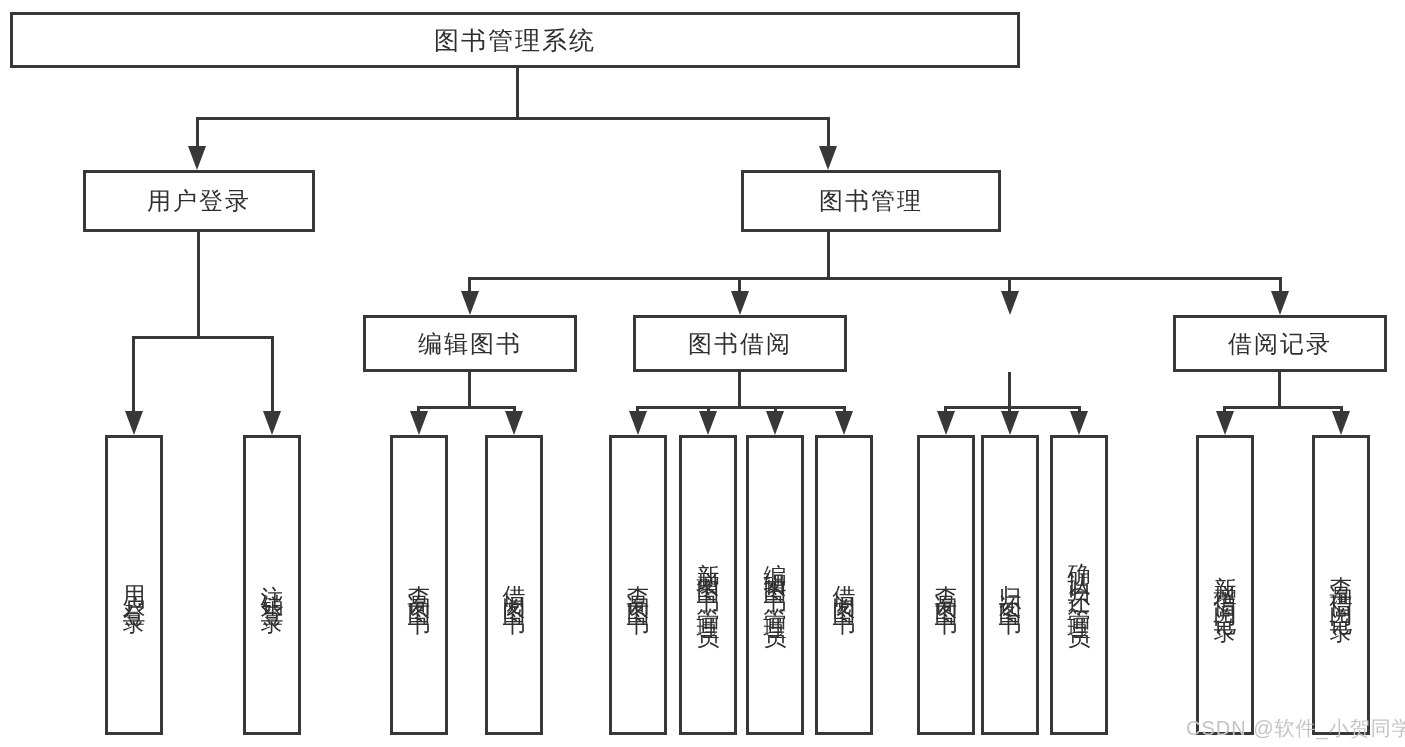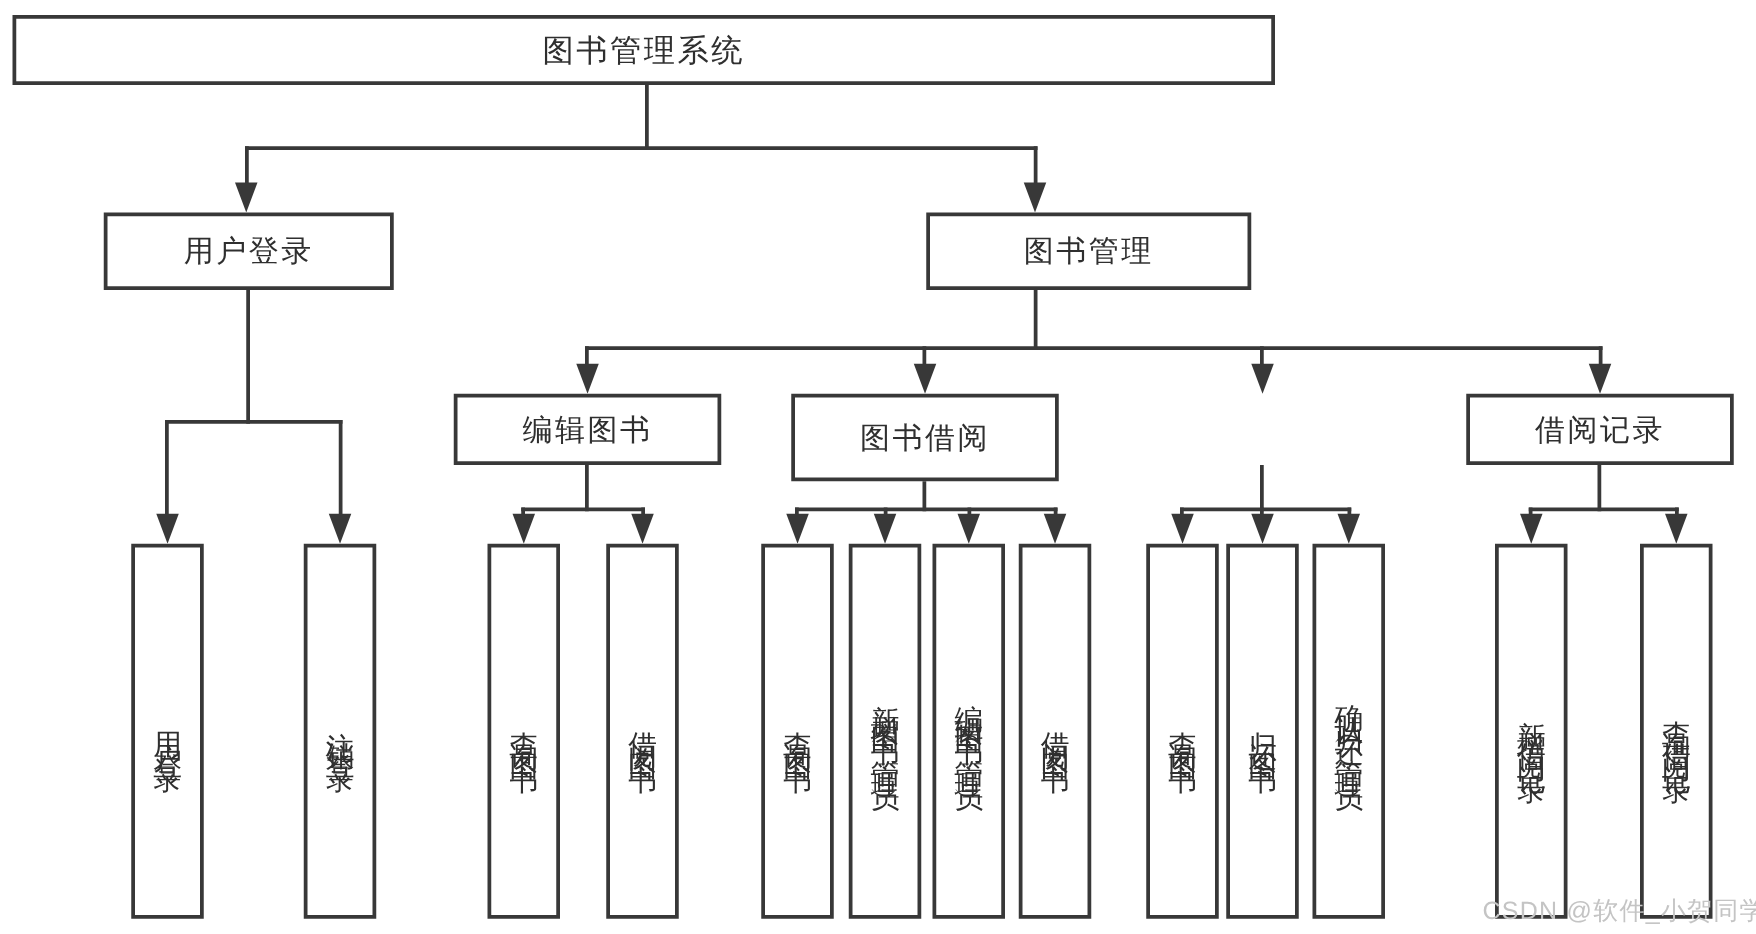--- a/index.html
+++ b/index.html
@@ -128,21 +128,21 @@
   <div class="node l2" style="left:83px;top:170px;width:232px;height:62px">
     <span>用户登录</span>
   </div>
   <div class="node l2" style="left:741px;top:170px;width:260px;height:62px">
     <span>图书管理</span>
   </div>
 
   <div class="node l3" style="left:363px;top:315px;width:214px;height:57px">
     <span>编辑图书</span>
   </div>
-  <div class="node l3" style="left:633px;top:315px;width:214px;height:70px">
+  <div class="node l3" style="left:633px;top:315px;width:214px;height:57px">
     <span>图书借阅</span>
   </div>
   <div class="node l3" style="left:1173px;top:315px;width:214px;height:57px">
     <span>借阅记录</span>
   </div>
 
   <div class="leaf" style="left:105px">
     <span class="vtext">用户登录</span>
   </div>
   <div class="leaf" style="left:243px">

